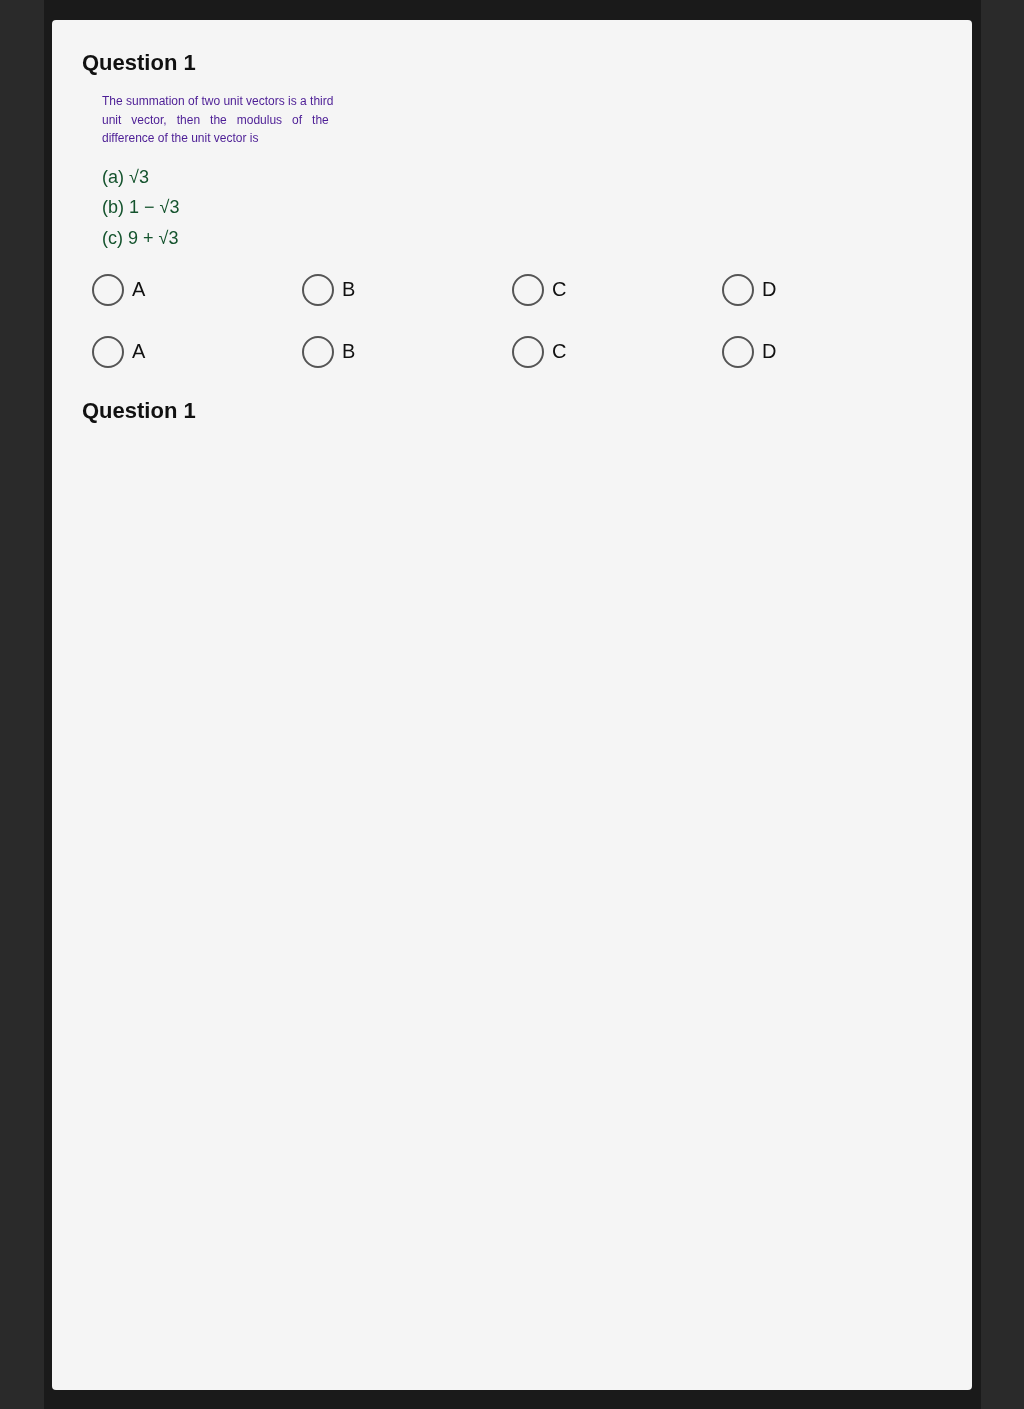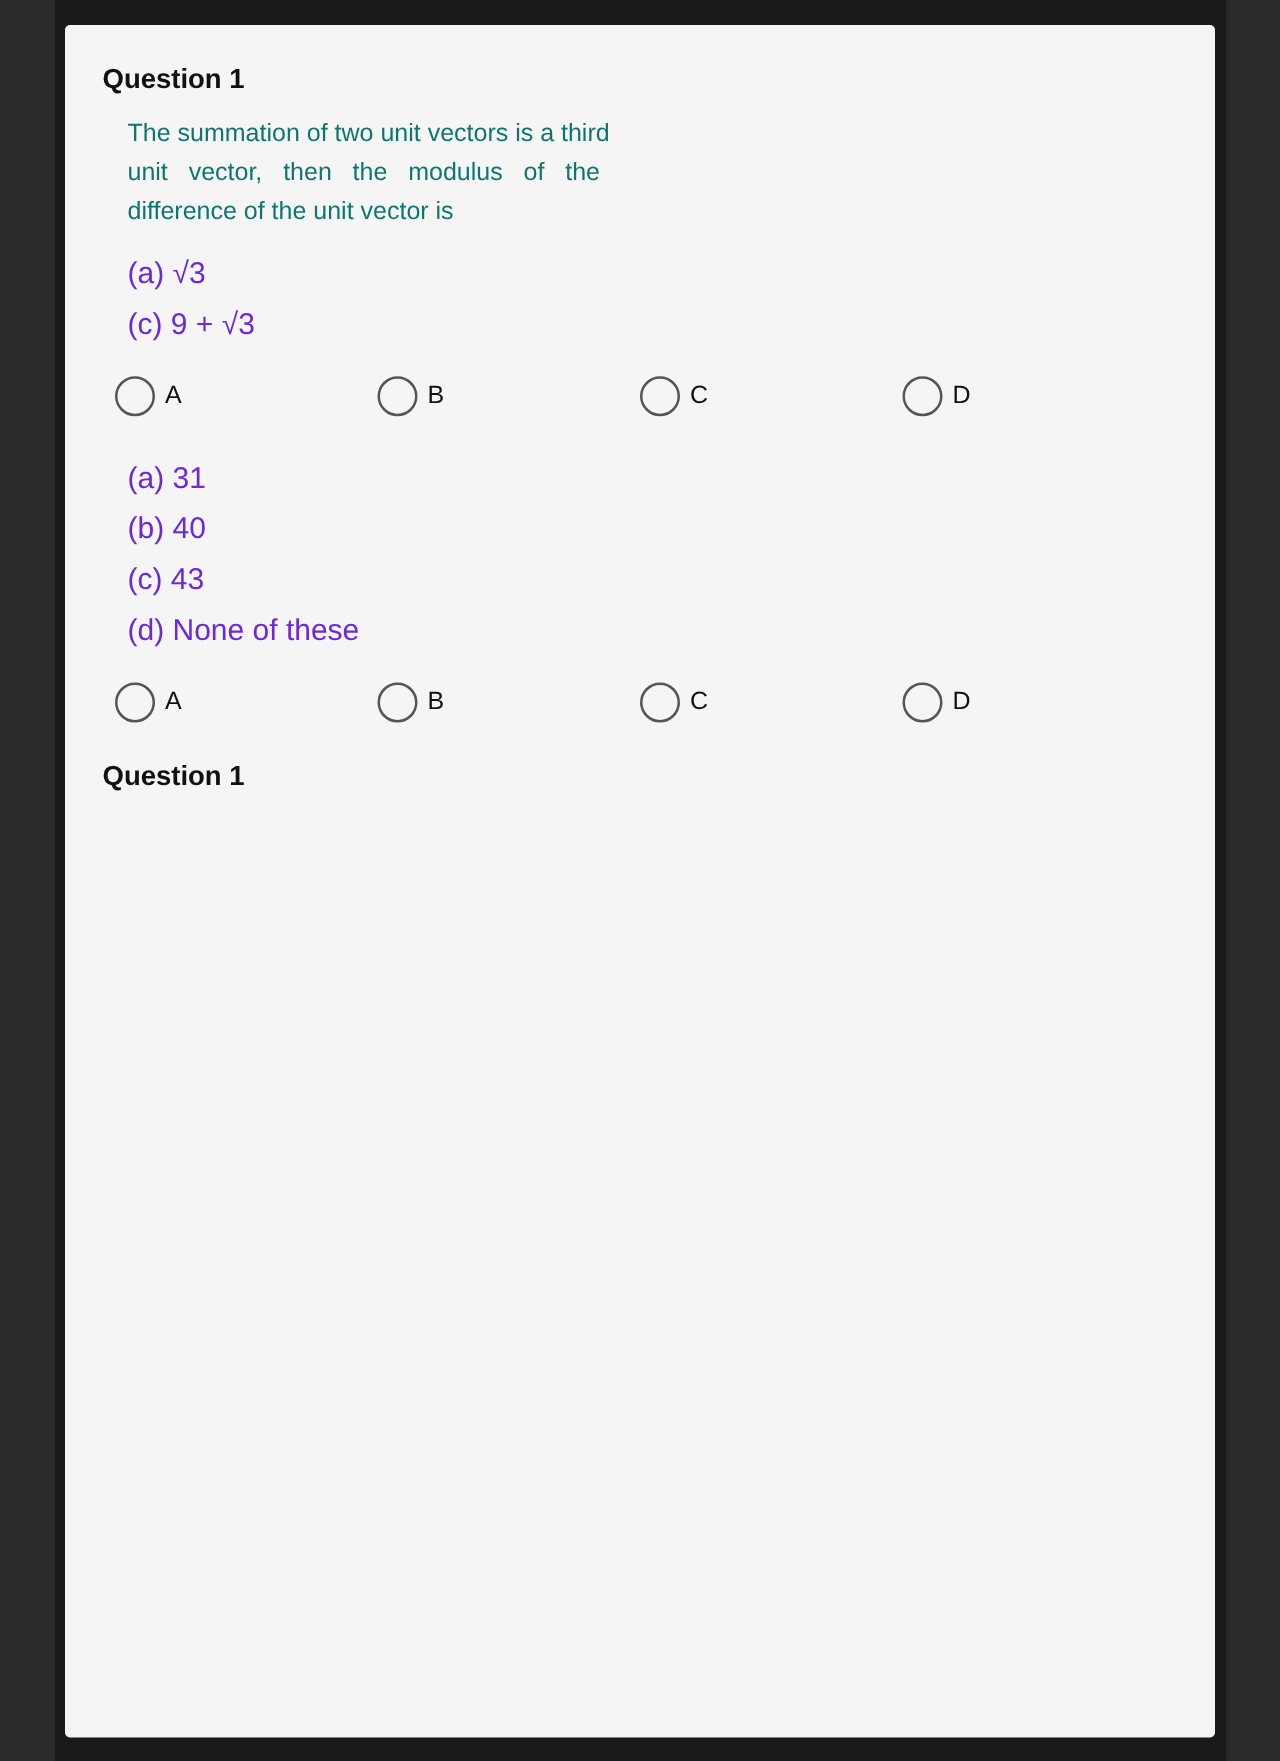--- a/index.html
+++ b/index.html
@@ -42,36 +42,36 @@
     }
 
     .question-title {
       font-size: 22px;
       font-weight: bold;
       color: #111;
       margin-bottom: 16px;
     }
 
     .question-text {
-      font-size: 20px;
-      color: #0f766e;
+      font-size: 12px;
+      color: #4c1d95;
       line-height: 1.55;
       margin-bottom: 14px;
       padding-left: 20px;
       margin-top: 16px;
     }
 
     .options-list {
       padding-left: 20px;
       margin-bottom: 20px;
     }
 
     .option-item {
-      font-size: 24px;
-      color: #6d28d9;
+      font-size: 18px;
+      color: #14532d;
       line-height: 1.7;
     }
 
     .radio-row {
       display: flex;
       flex-direction: row;
       align-items: center;
       padding-left: 10px;
       padding-right: 10px;
       margin-bottom: 10px;
@@ -116,20 +116,23 @@
         The summation of two unit vectors is a third<br>
         unit &nbsp; vector, &nbsp; then &nbsp; the &nbsp; modulus &nbsp; of &nbsp; the<br>
         difference of the unit vector is
       </div>
 
       <div class="options-list">
         <div class="option-item">
           (a) √3
         </div>
         <div class="option-item">
+          (b) 1 − √3
+        </div>
+        <div class="option-item">
           (c) 9 + √3
         </div>
       </div>
 
       <div class="radio-row">
         <div class="radio-option">
           <div class="radio-circle"></div>
           <span class="radio-label">A</span>
         </div>
         <div class="radio-option">
@@ -143,26 +146,20 @@
         <div class="radio-option">
           <div class="radio-circle"></div>
           <span class="radio-label">D</span>
         </div>
       </div>
     </div>
 
     <div class="question-block">
 
 
-      <div class="options-list">
-        <div class="option-item">(a) 31</div>
-        <div class="option-item">(b) 40</div>
-        <div class="option-item">(c) 43</div>
-        <div class="option-item">(d) None of these</div>
-      </div>
 
       <div class="radio-row">
         <div class="radio-option">
           <div class="radio-circle"></div>
           <span class="radio-label">A</span>
         </div>
         <div class="radio-option">
           <div class="radio-circle"></div>
           <span class="radio-label">B</span>
         </div>

